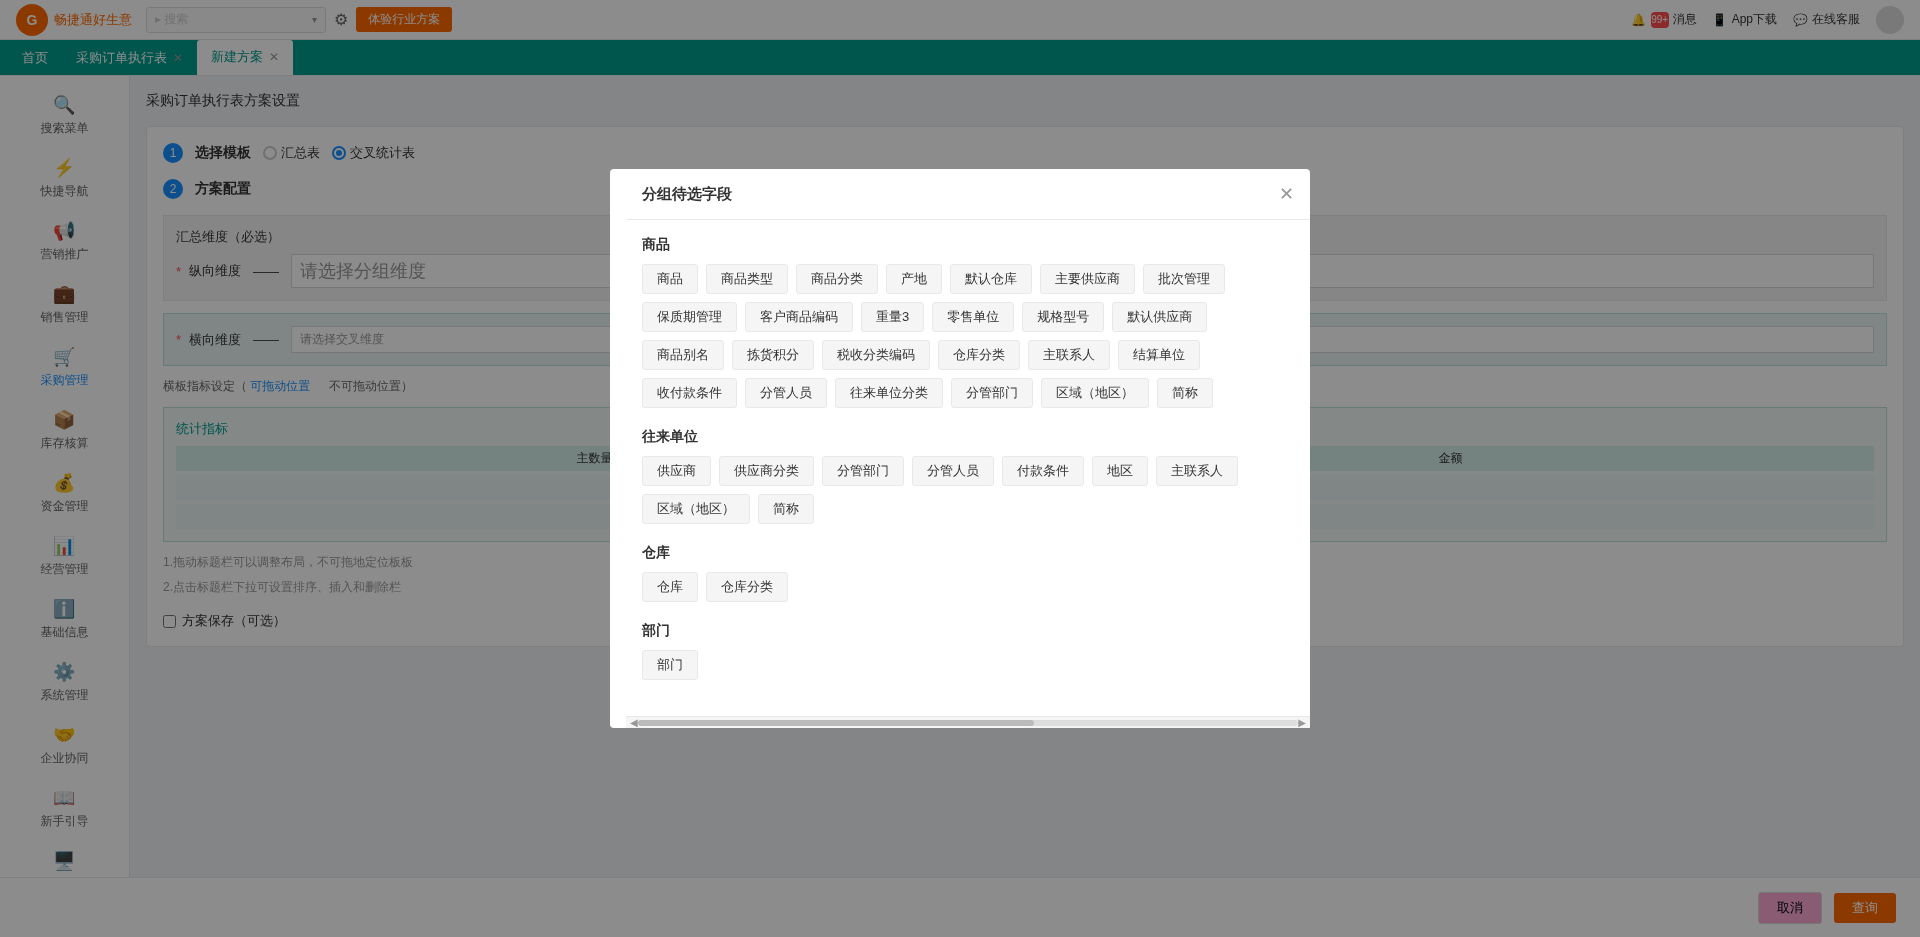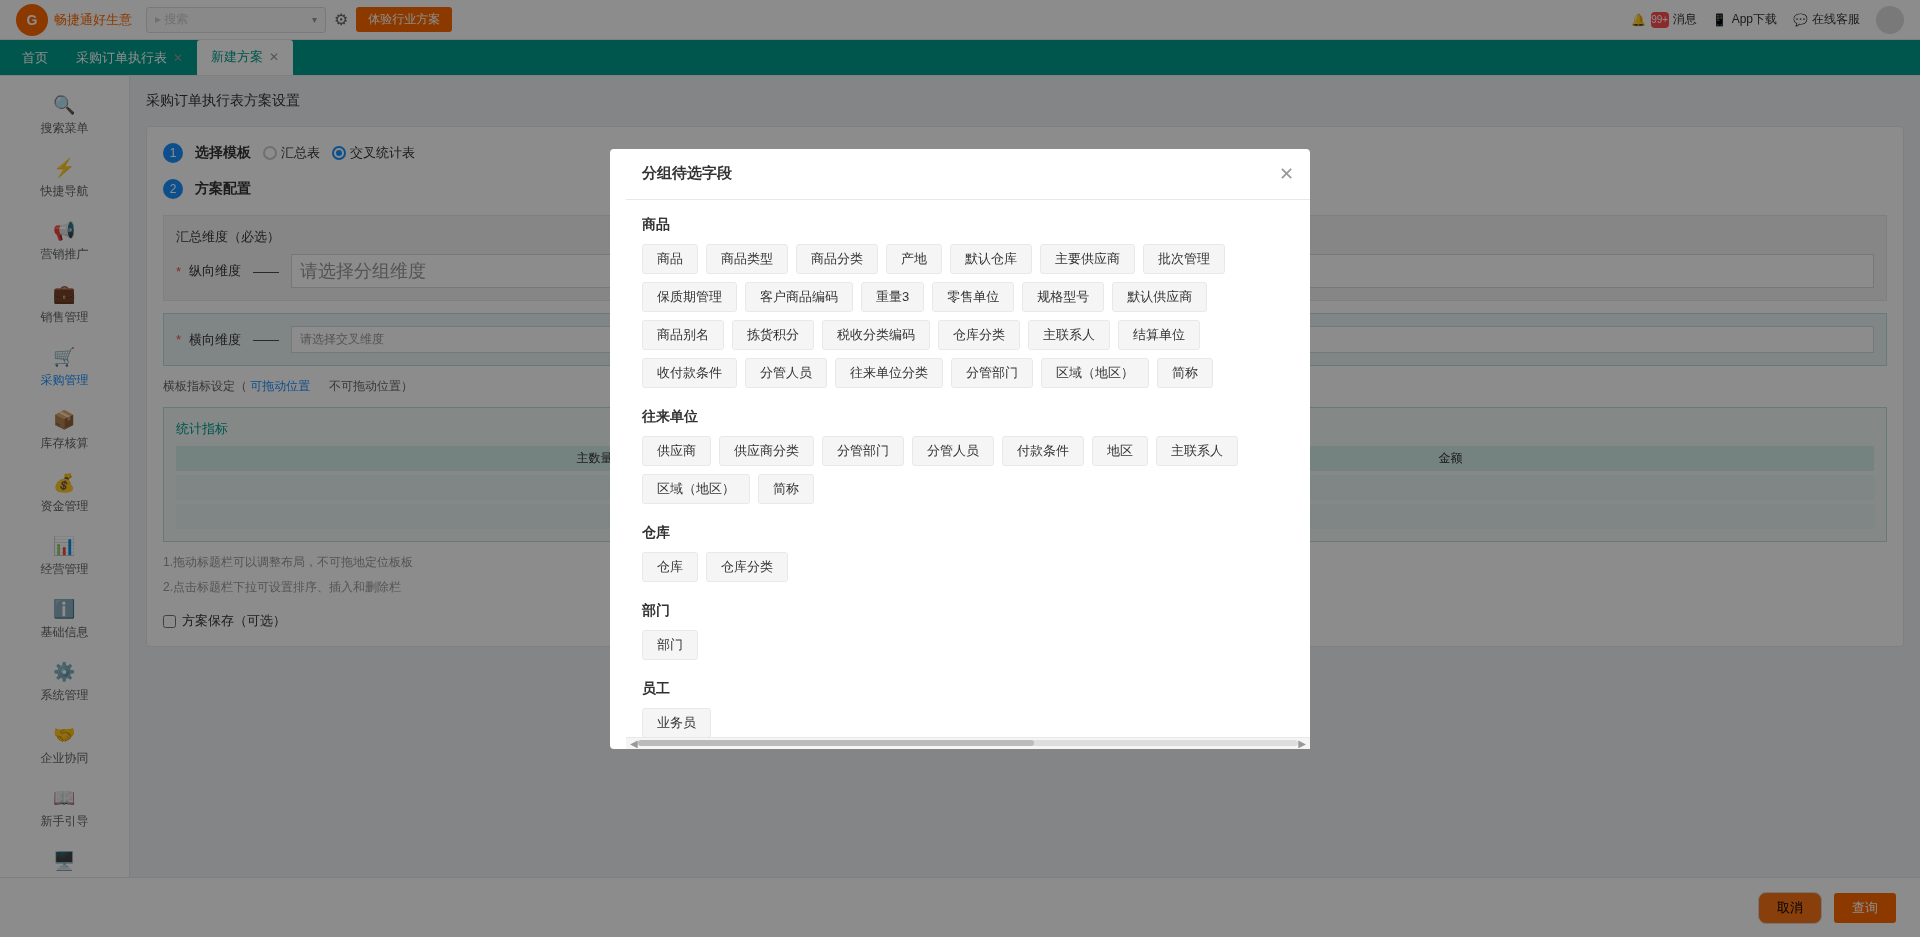--- a/index.html
+++ b/index.html
@@ -44,21 +44,21 @@
     .step-badge { background: #1890ff; color: white; width: 20px; height: 20px; border-radius: 50%; display: flex; align-items: center; justify-content: center; font-size: 12px; }
     .step-label { font-size: 14px; font-weight: bold; }
     .radio-group { display: flex; gap: 12px; align-items: center; }
     .radio-item { display: flex; align-items: center; gap: 4px; cursor: pointer; font-size: 13px; }
     .radio-dot { width: 14px; height: 14px; border: 2px solid #1890ff; border-radius: 50%; display: flex; align-items: center; justify-content: center; }
     .radio-dot.checked::after { content: ''; width: 6px; height: 6px; background: #1890ff; border-radius: 50%; }
     .radio-dot.empty { border-color: #ccc; }
 
     
     .bottom-bar { position: absolute; bottom: 0; left: 0; right: 0; height: 60px; background: #fff; border-top: 1px solid #e8e8e8; display: flex; align-items: center; justify-content: flex-end; padding: 0 24px; gap: 12px; }
-    .btn-cancel { background: #f97316; border: 1px solid #d9d9d9; padding: 6px 18px; border-radius: 8px; cursor: pointer; font-size: 13px; }
+    .btn-cancel { background: #f9a8d4; border: 1px solid #d9d9d9; padding: 6px 18px; border-radius: 3px; cursor: pointer; font-size: 13px; }
     .btn-confirm { background: #ff6900; color: white; border: none; padding: 6px 18px; border-radius: 3px; cursor: pointer; font-size: 13px; }
 
     
     .modal-overlay { position: fixed; top: 0; left: 0; width: 100%; height: 100%; background: rgba(0,0,0,0.45); z-index: 1000; display: flex; align-items: center; justify-content: center; }
     .modal { background: #fff; border-radius: 4px; width: 700px; max-height: 600px; display: flex; flex-direction: column; position: relative; top: -20px; padding-left: 16px; }
     .modal-header { padding: 14px 16px; border-bottom: 1px solid #e8e8e8; display: flex; align-items: center; justify-content: space-between; }
     .modal-title { font-size: 15px; font-weight: bold; color: #333; }
     .modal-close { font-size: 18px; color: #999; cursor: pointer; background: none; border: none; }
     .modal-body { padding: 16px; overflow-y: auto; flex: 1; }
 
@@ -331,26 +331,20 @@
           </div>
         </div>
 
         <div class="field-group">
           <div class="field-group-title">部门</div>
           <div class="field-tags">
             <span class="field-tag">部门</span>
           </div>
         </div>
 
-        <div class="field-group">
-          <div class="field-group-title">员工</div>
-          <div class="field-tags">
-            <span class="field-tag">业务员</span>
-          </div>
-        </div>
 
       </div>
 
       <div class="modal-scrollbar">
         <span class="scroll-arrow">◀</span>
         <div class="scrollbar-track">
           <div class="scrollbar-thumb"></div>
         </div>
         <span class="scroll-arrow">▶</span>
       </div>

